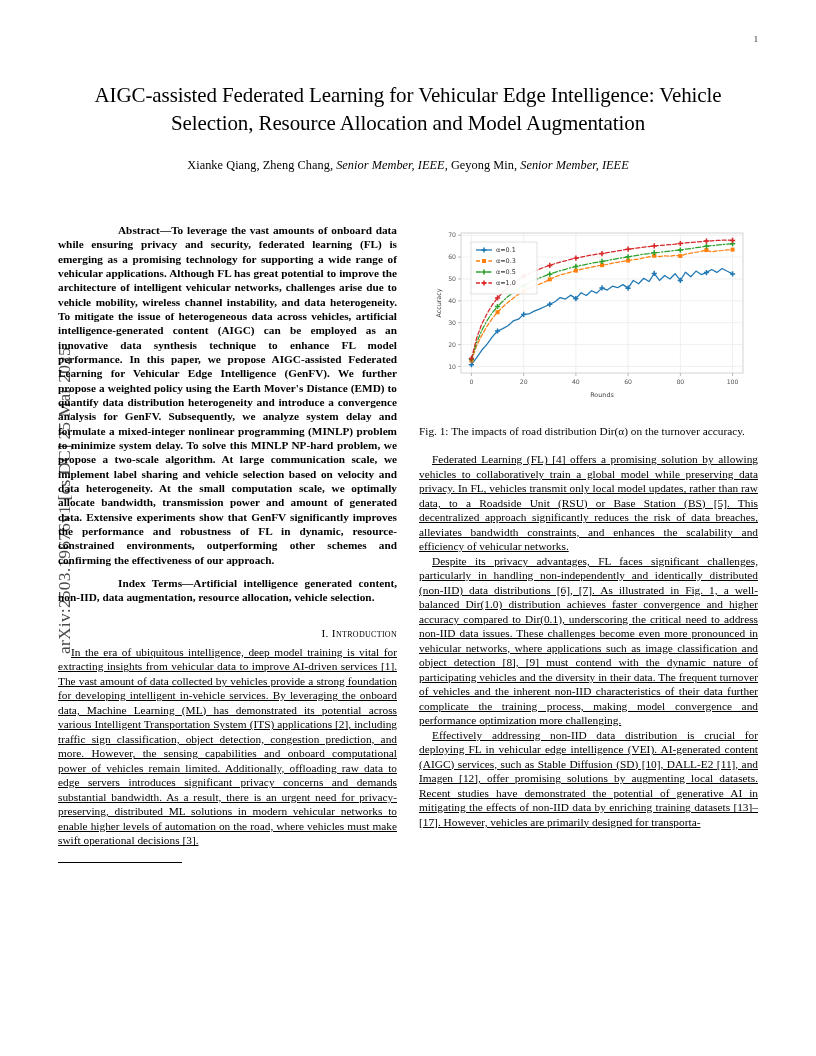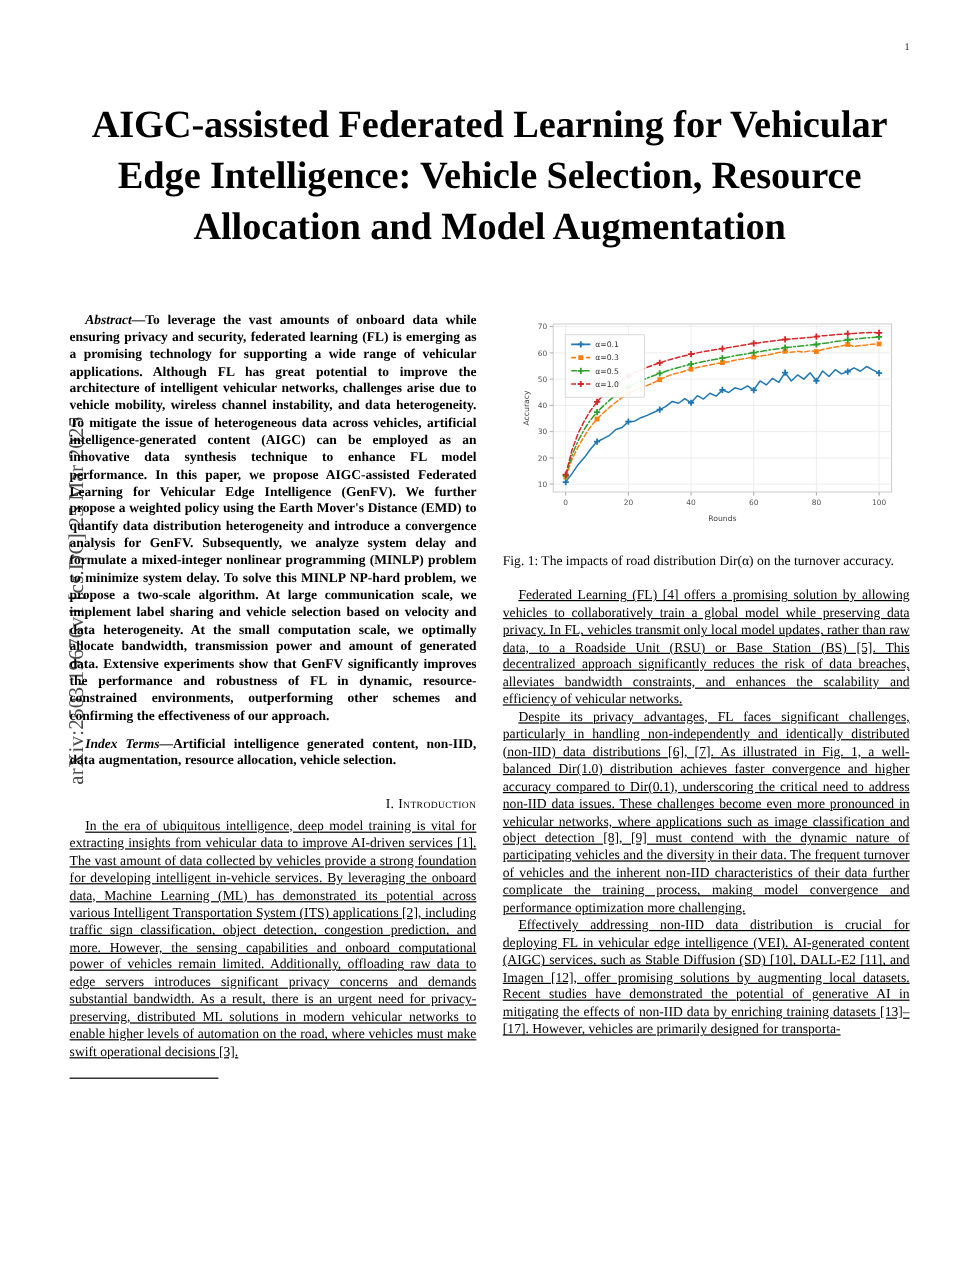--- a/index.html
+++ b/index.html
@@ -45,23 +45,23 @@
   #page {
     position: absolute;
     left: 58px;
     top: 60px;
     width: 700px;
   }
 
   
   #title {
     text-align: center;
-    font-size: 32px;
+    font-size: 21px;
     line-height: 1.33;
-    font-weight: bold;
+    font-weight: normal;
     margin: 22px 16px 0 16px;
     letter-spacing: -0.1px;
   }
   #authors {
     text-align: center;
     font-size: 12.3px;
     margin-top: 20px;
     letter-spacing: 0.05px;
   }
   #authors .it { font-style: italic; }
@@ -90,21 +90,21 @@
     font-size: 11.25px;
     line-height: 1.275;
     text-align: justify;
     font-weight: bold;
     margin: 0;
     text-indent: 13px;
   }
   p.abs + p.abs { margin-top: 9px; }
   p.body + p.body { margin-top: 0px; }
 
-  .lead-it { font-style: italic; font-weight: bold; }
+  .lead-it { font-weight: bold; margin-left: 47px; }
 
   h2.section {
     text-align: right;
     font-size: 11.4px;
     font-weight: normal;
     font-variant: small-caps;
     margin: 22px 0 6px 0;
     letter-spacing: 0.3px;
   }
 
@@ -144,20 +144,23 @@
 <body>
 
 <div id="arxiv-stamp">arXiv:2503.19676v1  [cs.DC]  25 Mar 2025</div>
 
 <div id="page-number">1</div>
 
 <div id="page">
 
   <h1 id="title">AIGC-assisted Federated Learning for Vehicular Edge Intelligence: Vehicle Selection, Resource Allocation and Model Augmentation</h1>
 
+  <div id="authors">
+    <span>Xianke Qiang, Zheng Chang, </span><span class="it">Senior Member, IEEE</span><span>, Geyong Min, </span><span class="it">Senior Member, IEEE</span>
+  </div>
 
   <div id="columns">
 
     <div class="col">
 
       <p class="abs"><span class="lead-it">Abstract</span><span>—</span><span>To leverage the vast amounts of onboard data while ensuring privacy and security, federated learning (FL) is emerging as a promising technology for supporting a wide range of vehicular applications. Although FL has great potential to improve the architecture of intelligent vehicular networks, challenges arise due to vehicle mobility, wireless channel instability, and data heterogeneity. To mitigate the issue of heterogeneous data across vehicles, artificial intelligence-generated content (AIGC) can be employed as an innovative data synthesis technique to enhance FL model performance. In this paper, we propose AIGC-assisted Federated Learning for Vehicular Edge Intelligence (GenFV). We further propose a weighted policy using the Earth Mover's Distance (EMD) to quantify data distribution heterogeneity and introduce a convergence analysis for GenFV. Subsequently, we analyze system delay and formulate a mixed-integer nonlinear programming (MINLP) problem to minimize system delay. To solve this MINLP NP-hard problem, we propose a two-scale algorithm. At large communication scale, we implement label sharing and vehicle selection based on velocity and data heterogeneity. At the small computation scale, we optimally allocate bandwidth, transmission power and amount of generated data. Extensive experiments show that GenFV significantly improves the performance and robustness of FL in dynamic, resource-constrained environments, outperforming other schemes and confirming the effectiveness of our approach.</span></p>
 
       <p class="abs"><span class="lead-it">Index Terms</span><span>—</span><span>Artificial intelligence generated content, non-IID, data augmentation, resource allocation, vehicle selection.</span></p>
 
       <h2 class="section"><span>I.</span>&nbsp;<span>Introduction</span></h2>

